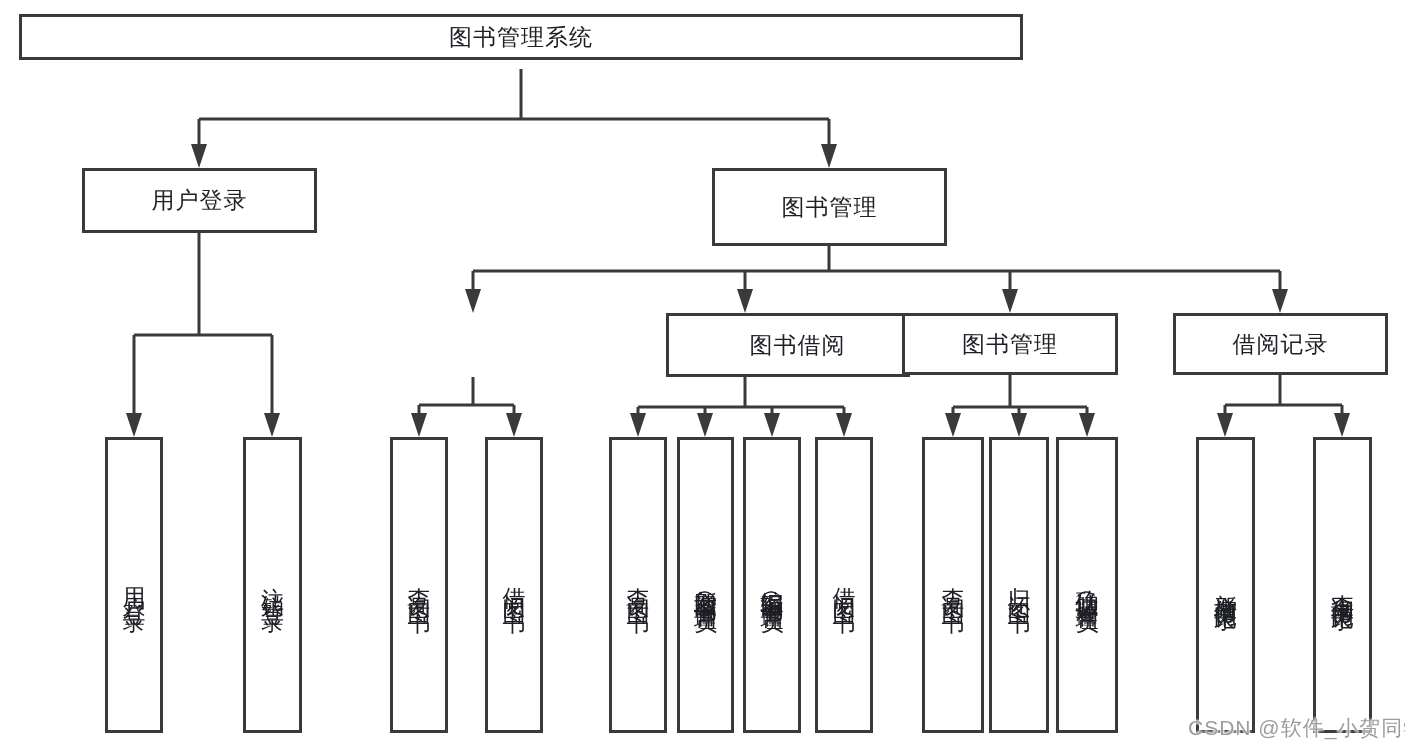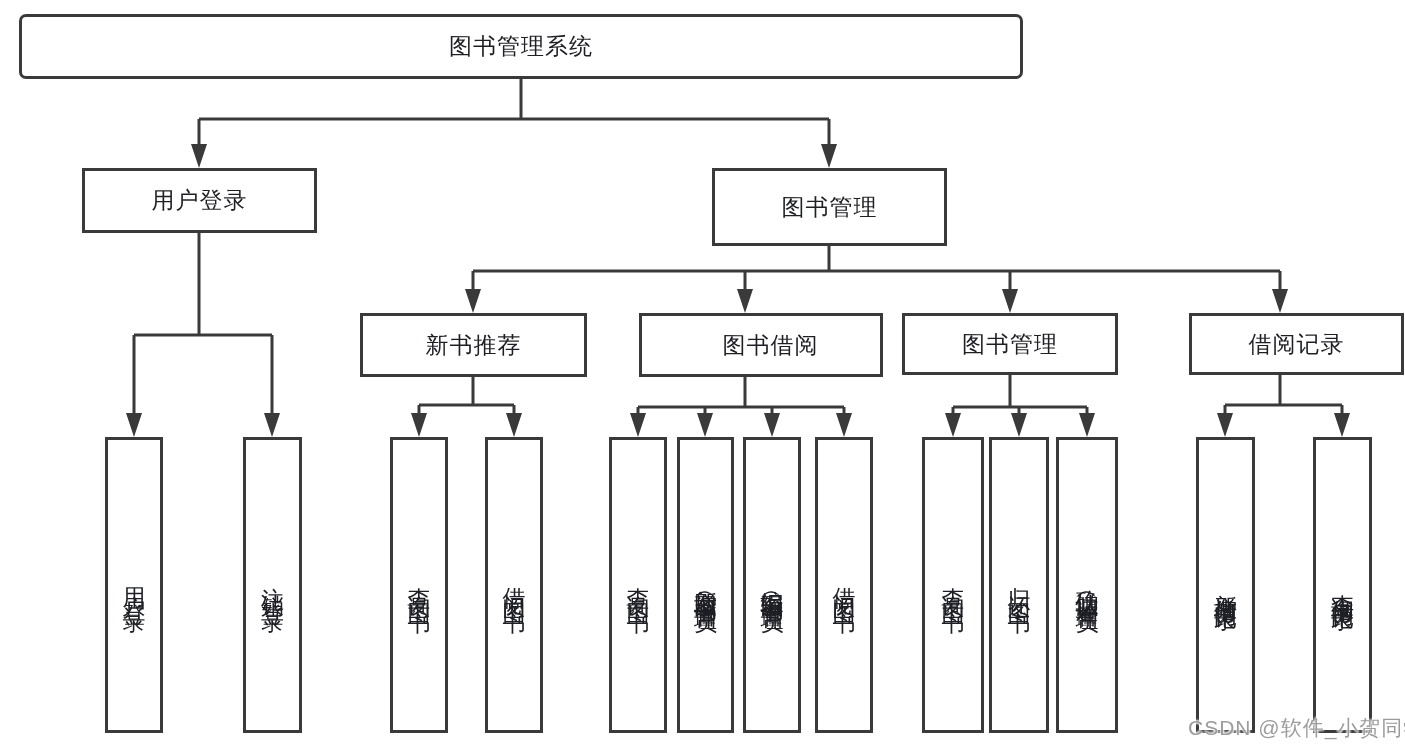--- a/index.html
+++ b/index.html
@@ -78,29 +78,28 @@
       <polygon points="764,413 780,413 772,437"></polygon>
       <polygon points="836,413 852,413 844,437"></polygon>
       <polygon points="945,413 961,413 953,437"></polygon>
       <polygon points="1011,413 1027,413 1019,437"></polygon>
       <polygon points="1079,413 1095,413 1087,437"></polygon>
       <polygon points="1217,413 1233,413 1225,437"></polygon>
       <polygon points="1334,413 1350,413 1342,437"></polygon>
     </g>
   </svg>
 
-  <div class="node h" style="left:19px;top:14px;width:1004px;height:65px;border-radius:7px;">图书管理系统</div>
+  <div class="node h" style="left:19px;top:14px;width:1004px;height:46px;">图书管理系统</div>
 
   <div class="node h" style="left:82px;top:168px;width:235px;height:65px;">用户登录</div>
   <div class="node h" style="left:712px;top:168px;width:235px;height:78px;">图书管理</div>
 
-  <div class="node h" style="left:360px;top:313px;width:227px;height:64px;">新书推荐</div>
-  <div class="node h" style="left:639px;top:313px;width:244px;height:64px;padding-left:19px;">图书借阅</div>
+  <div class="node h" style="left:666px;top:313px;width:244px;height:64px;padding-left:19px;">图书借阅</div>
   <div class="node h" style="left:902px;top:313px;width:216px;height:62px;">图书管理</div>
-  <div class="node h" style="left:1173px;top:313px;width:215px;height:62px;margin-left:16px;">借阅记录</div>
+  <div class="node h" style="left:1173px;top:313px;width:215px;height:62px;">借阅记录</div>
 
   <div class="node v" style="left:105px;top:437px;width:58px;height:296px;">用户登录</div>
   <div class="node v" style="left:243px;top:437px;width:59px;height:296px;">注销登录</div>
 
   <div class="node v" style="left:390px;top:437px;width:58px;height:296px;">查询图书</div>
   <div class="node v" style="left:485px;top:437px;width:58px;height:296px;">借阅图书</div>
 
   <div class="node v" style="left:609px;top:437px;width:58px;height:296px;">查询图书</div>
   <div class="node v tight" style="left:677px;top:437px;width:57px;height:296px;">新增图书（管理员）</div>
   <div class="node v tight" style="left:743px;top:437px;width:58px;height:296px;">编辑图书（管理员）</div>

